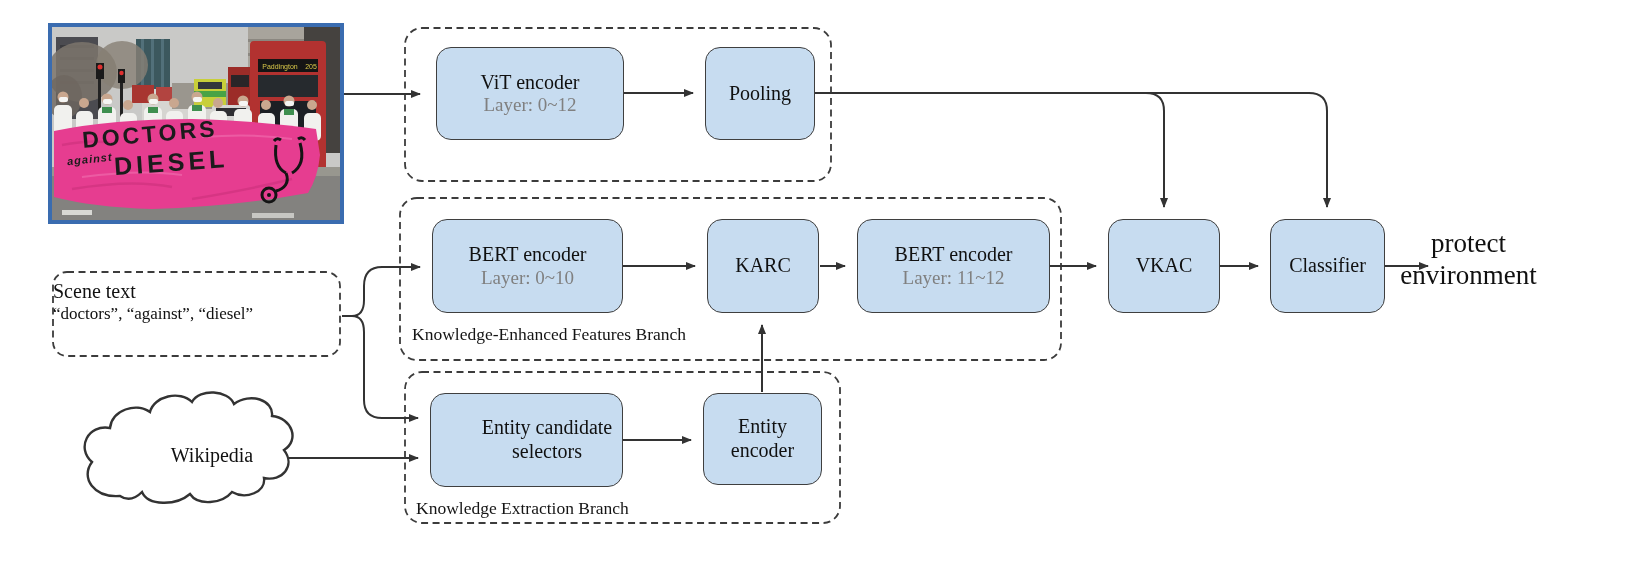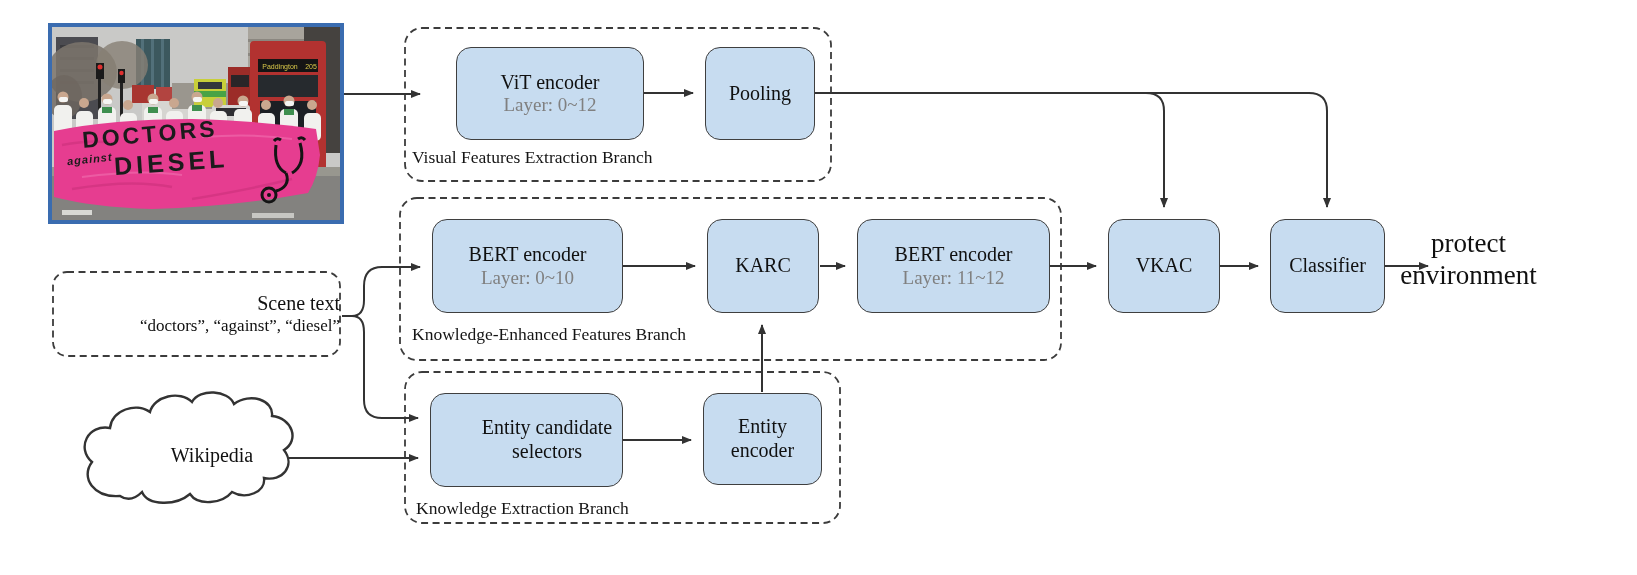--- a/index.html
+++ b/index.html
@@ -5,22 +5,22 @@
   html,body{margin:0;padding:0;background:#fff;}
   #stage{position:relative;width:1637px;height:575px;background:#fff;overflow:hidden;
          font-family:"Liberation Serif","DejaVu Serif",serif;color:#111;}
   svg.layer{position:absolute;left:0;top:0;pointer-events:none;}
   .node{position:absolute;background:var(--node-fill,#c7dcf0);border:1.5px solid var(--node-border,#3f3f3f);
         border-radius:15px;display:flex;flex-direction:column;align-items:center;justify-content:center;
         line-height:1.18;box-sizing:border-box;text-align:center;}
   .node .ttl{font-size:20px;color:#101010;white-space:nowrap;}
   .node .sub{font-size:19px;color:var(--layer-text,#808080);white-space:nowrap;}
   .branch-label{position:absolute;font-size:17.5px;color:#151515;white-space:nowrap;}
-  .scenebox{position:absolute;left:53px;top:272px;width:287px;height:84px;display:flex;flex-direction:column;
-            align-items:flex-end;justify-content:center;gap:1px;box-sizing:border-box;}
+  .scenebox{position:absolute;left:53px;top:260px;width:287px;height:84px;display:flex;flex-direction:column;
+            align-items:flex-start;justify-content:center;gap:1px;box-sizing:border-box;}
   .scenebox .ttl{font-size:20px;}
   .scenebox .words{font-size:17px;}
   .wikitext{position:absolute;left:126px;top:444px;width:172px;text-align:center;font-size:20px;color:#101010;}
   .outtext{position:absolute;left:1376px;top:227px;width:185px;text-align:center;font-size:27px;line-height:1.2;color:#101010;font-family:Liberation Serif, serif;}
   #photo{position:absolute;left:48px;top:23px;width:288px;height:193px;border:4px solid var(--photo-frame,#3a6cb0);
          background:#c9c9c7;overflow:hidden;}
   .bannerword{position:absolute;font-family:"Liberation Sans","DejaVu Sans",sans-serif;font-weight:bold;
               color:#1b1b1b;white-space:nowrap;}
   #bw1{left:30px;top:94px;font-size:23px;letter-spacing:3px;transform:rotate(-5deg);}
   #bw2{left:15px;top:126px;font-size:11px;letter-spacing:1px;transform:rotate(-6deg);font-style:italic;}
@@ -178,25 +178,24 @@
         <circle cx="217" cy="168" r="2" fill="#141414" stroke="none"></circle>
         <path d="M222,114 q3,-4 7,-1"></path>
           <path d="M246,112 q4,-3 7,1"></path>
       </g>
     </svg>
     <div id="bw1" class="bannerword">DOCTORS</div>
     <div id="bw2" class="bannerword">against</div>
     <div id="bw3" class="bannerword">DIESEL</div>
   </div>
 
-  <div class="branch-label" style="left:412px;top:147px;">Visual Features Extraction Branch</div>
   <div class="branch-label" style="left:412px;top:324px;font-family:Liberation Serif, serif;">Knowledge-Enhanced Features Branch</div>
   <div class="branch-label" style="left:416px;top:498px;">Knowledge Extraction Branch</div>
 
-  <div class="node" style="left:456px;top:47px;width:188px;height:93px;">
+  <div class="node" style="left:436px;top:47px;width:188px;height:93px;">
     <span class="ttl">ViT encoder</span>
     <span class="sub">Layer: 0~12</span>
   </div>
   <div class="node" style="left:705px;top:47px;width:110px;height:93px;">
     <span class="ttl">Pooling</span>
   </div>
   <div class="node" style="left:432px;top:219px;width:191px;height:94px;">
     <span class="ttl">BERT encoder</span>
     <span class="sub">Layer: 0~10</span>
   </div>

